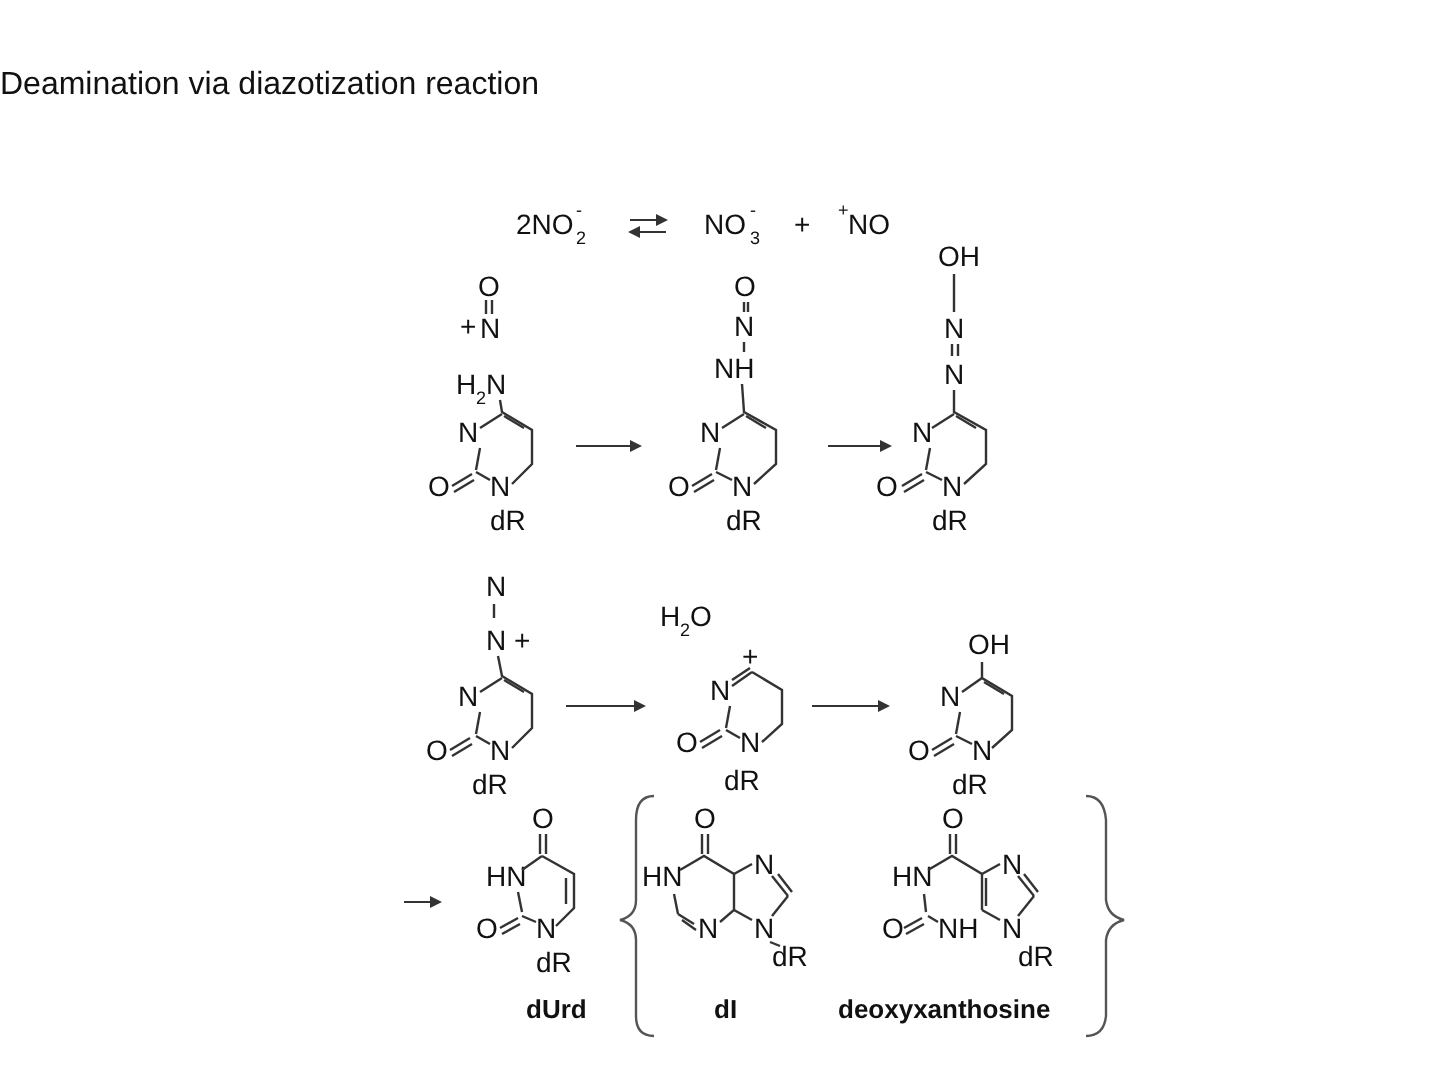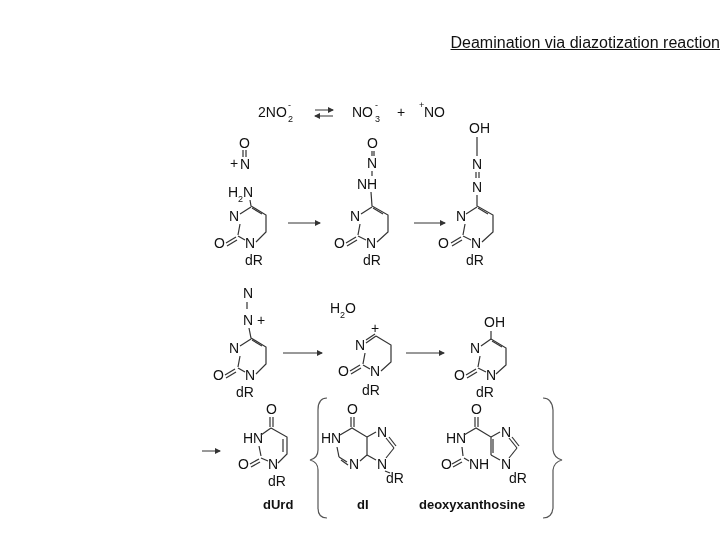--- a/index.html
+++ b/index.html
@@ -1,19 +1,19 @@
 <!DOCTYPE html>
 <html><head>
 <meta charset="utf-8">
 <style>
   html, body { margin: 0; padding: 0; background: #ffffff; }
   body { width: 720px; height: 540px; position: relative; overflow: hidden;
          font-family: "Liberation Sans", sans-serif; color: #111; }
-  .title { position: absolute; left: 0; top: 34px; width: 720px; text-align: right;
-           font-size: 16px; color: #111; text-decoration: underline; }
+  .title { position: absolute; left: 0; top: 34px; width: 720px; text-align: left;
+           font-size: 16px; color: #111; }
   svg { position: absolute; left: 0; top: 0; }
   svg text { font-family: "Liberation Sans", sans-serif; fill: #111; }
   .atom { font-size: 14px; }
   .sub { font-size: 9px; }
   .lbl { font-size: 13px; font-weight: bold; }
   .bond { stroke: #333; stroke-width: 1.2; fill: none; }
   .arrow { stroke: #333; stroke-width: 1; fill: none; }
   .brace { stroke: #555; stroke-width: 1.2; fill: none; }
 </style>
 </head>

